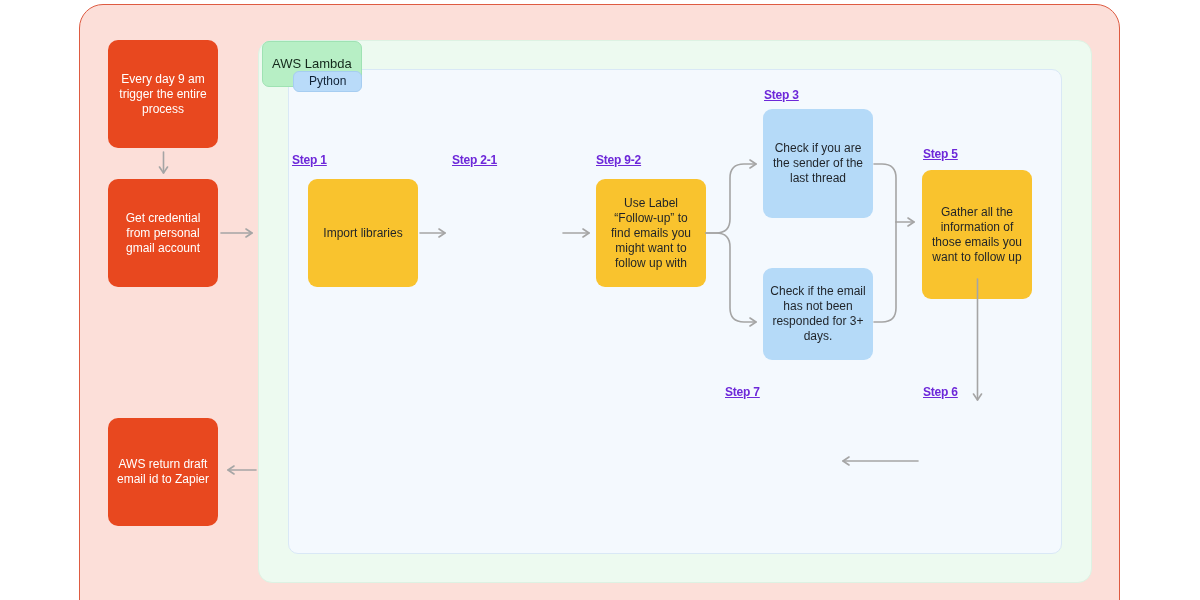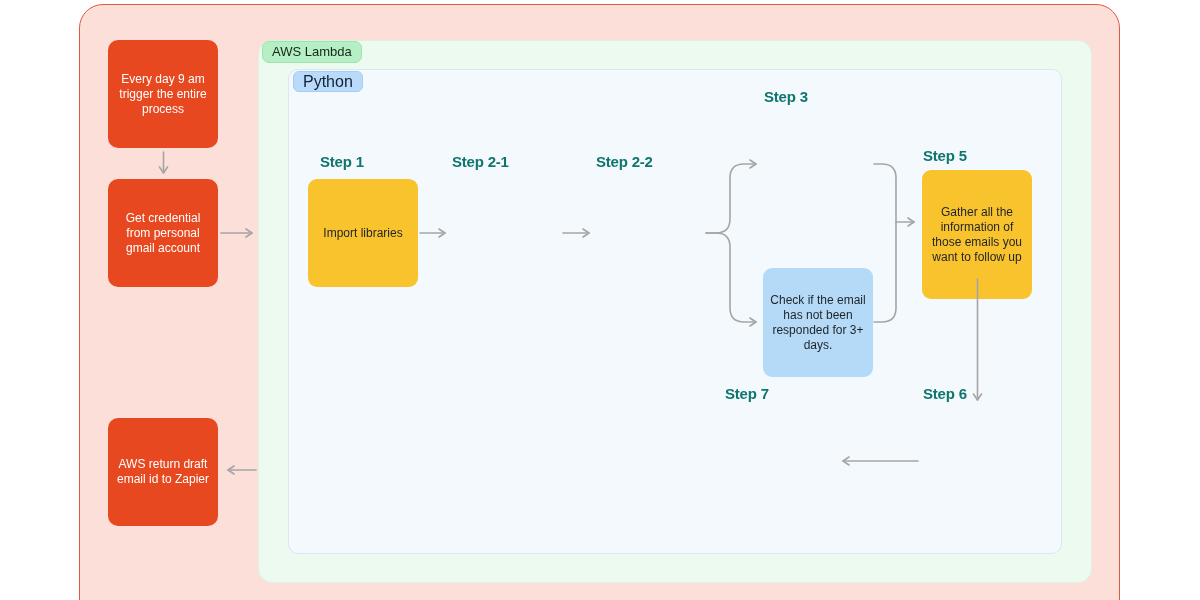--- a/index.html
+++ b/index.html
@@ -37,21 +37,21 @@
     background: #EDFAF0;
     border: 1px solid #DDF2E3;
     border-radius: 14px;
     box-sizing: border-box;
   }
   .aws-pill {
     position: absolute;
     left: 262px;
     top: 41px;
     height: 20px;
-    padding: 0 9px;
+    padding: 12px 9px;
     background: #B7EFC5;
     border: 1px solid #9FE2B3;
     border-radius: 7px;
     font-size: 13px;
     font-weight: 500;
     color: #14281b;
     line-height: 20px;
     box-sizing: content-box;
     white-space: nowrap;
   }
@@ -65,25 +65,25 @@
     background: #F4F9FE;
     border: 1px solid #D9E8F6;
     border-radius: 10px;
     box-sizing: border-box;
   }
   .python-pill {
     position: absolute;
     left: 293px;
     top: 71px;
     height: 19px;
-    padding: 0 9px;
+    padding: 0 15px;
     background: #B9DBF9;
     border: 1px solid #A6CDF1;
     border-radius: 6px;
-    font-size: 16px;
+    font-size: 12px;
     font-weight: 500;
     color: #102235;
     line-height: 19px;
     white-space: nowrap;
   }
   
   .node {
     position: absolute;
     width: 110px;
     height: 108px;
@@ -100,25 +100,26 @@
   }
   .node.orange {
     background: #E8481F;
     color: #ffffff;
     border-radius: 10px;
   }
   .node.yellow { background: #F9C32E; }
   .node.blue   { background: #B5DAF8; }
   .step-title {
     position: absolute;
-    font-size: 15px;
+    font-size: 12px;
     font-weight: 700;
-    color: #0f766e;
+    color: #6d28d9;
     letter-spacing: -0.2px;
     white-space: nowrap;
+    text-decoration: underline;
   }
   .connectors {
     position: absolute;
     left: 0; top: 0;
     width: 1200px;
     height: 600px;
     pointer-events: none;
   }
 </style>
 </head>
@@ -137,33 +138,39 @@
   <div class="node orange" style="left:108px; top:40px;">
     <span>Every day 9 am trigger the entire process</span>
   </div>
   <div class="node orange" style="left:108px; top:179px;">
     <span>Get credential from personal gmail account</span>
   </div>
   <div class="node orange" style="left:108px; top:418px;">
     <span>AWS return draft email id to Zapier</span>
   </div>
 
-  <div class="step-title" style="left:320px; top:153px;">Step 1</div>
+  <div class="step-title" style="left:292px; top:153px;">Step 1</div>
   <div class="step-title" style="left:452px; top:153px;">Step 2-1</div>
-  <div class="step-title" style="left:596px; top:153px;">Step 2-2</div>
+  <div class="step-title" style="left:596px; top:153px;">Step 9-2</div>
   <div class="step-title" style="left:764px; top:88px;">Step 3</div>
   <div class="step-title" style="left:764px; top:247px;margin-top:22px;">Step 4</div>
   <div class="step-title" style="left:923px; top:147px;">Step 5</div>
   <div class="step-title" style="left:923px; top:385px;">Step 6</div>
   <div class="step-title" style="left:725px; top:385px;">Step 7</div>
 
   <div class="node yellow" style="left:308px; top:179px;">
     <span>Import libraries</span>
   </div>
-  <div class="node blue" style="left:763px; top:268px; height:109px;">
+  <div class="node yellow" style="left:596px; top:179px;">
+    <span>Use Label “Follow-up” to find emails you might want to follow up with</span>
+  </div>
+  <div class="node blue" style="left:763px; top:109px; height:109px;">
+    <span>Check if you are the sender of the last thread</span>
+  </div>
+  <div class="node blue" style="left:763px; top:268px; height:92px;">
     <span>Check if the email has not been responded for 3+ days.</span>
   </div>
   <div class="node yellow" style="left:922px; top:170px; height:129px;">
     <span>Gather all the information of those emails you want to follow up</span>
   </div>
 
   <svg class="connectors" viewBox="0 0 1200 600" xmlns="http://www.w3.org/2000/svg">
     <defs>
       <marker id="chev" markerWidth="12" markerHeight="12" refX="7" refY="5" orient="auto" markerUnits="userSpaceOnUse">
         <path d="M1,1 L7,5 L1,9" fill="none" stroke="#A5A5A5" stroke-width="1.6" stroke-linecap="round" stroke-linejoin="round"></path>

